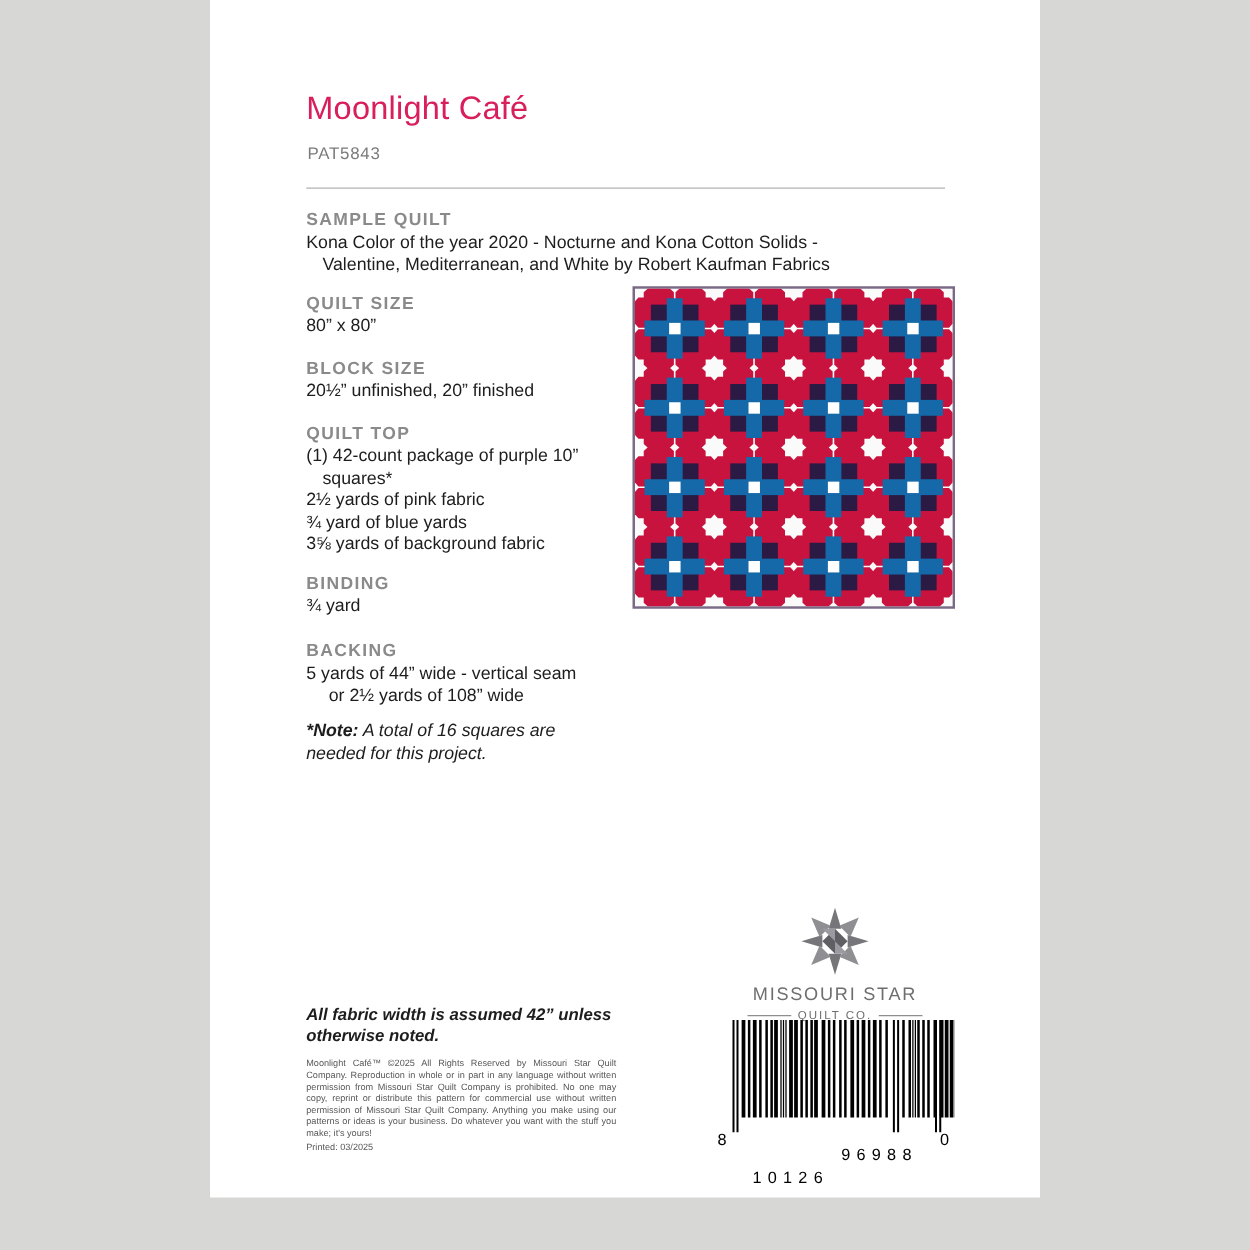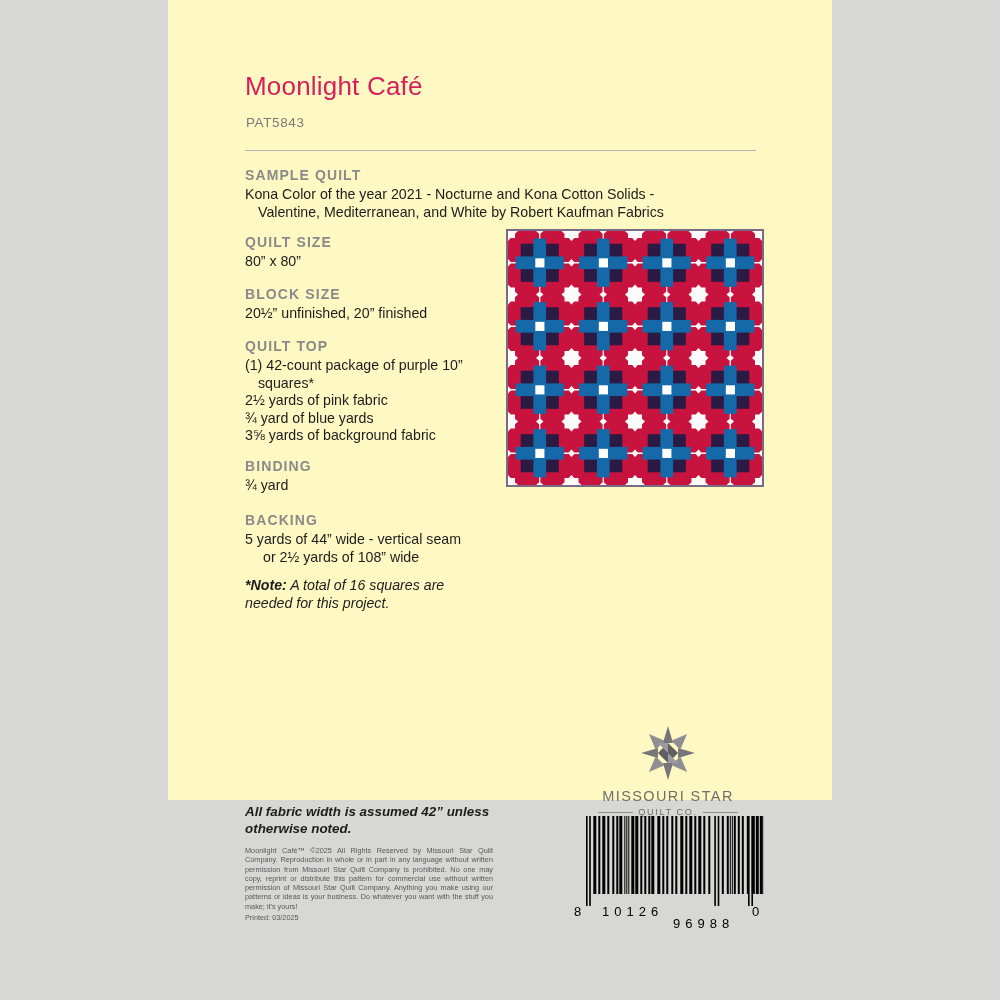--- a/index.html
+++ b/index.html
@@ -3,22 +3,22 @@
 <meta charset="utf-8">
 <style>
   html,body{margin:0;padding:0;}
   body{
     width:1000px;height:1000px;
     background:#d7d7d6;
     font-family:"Liberation Sans", sans-serif;
     overflow:hidden;
   }
   #page{
-    position:absolute;left:168px;top:0;width:664px;height:800px;
-    background:#fef9c3;
+    position:absolute;left:168px;top:0;width:664px;height:958px;
+    background:#ffffff;
   }
   
   .title{
     position:absolute;left:77px;top:71px;
     font-size:26px;font-weight:400;letter-spacing:.2px;
     color:#d81e5b;white-space:nowrap;
   }
   .pattern-no{
     position:absolute;left:78px;top:115px;
     font-size:13.5px;letter-spacing:.6px;color:#7b7b7b;
@@ -91,21 +91,21 @@
 <body>
 
 <div id="page">
 
   <div class="title">Moonlight Café</div>
   <div class="pattern-no">PAT5843</div>
   <div class="divider"></div>
 
   <div class="spec" style="top:167px;width:460px;">
     <div class="spec-label">SAMPLE QUILT</div>
-    <div class="spec-line">Kona Color of the year 2021 - Nocturne and Kona Cotton Solids -</div>
+    <div class="spec-line">Kona Color of the year 2020 - Nocturne and Kona Cotton Solids -</div>
     <div class="spec-line" style="padding-left:13px;">Valentine, Mediterranean, and White by Robert Kaufman Fabrics</div>
   </div>
 
   <div class="spec" style="top:234px;">
     <div class="spec-label">QUILT SIZE</div>
     <div class="spec-line">80” x 80”</div>
   </div>
 
   <div class="spec" style="top:286px;">
     <div class="spec-label">BLOCK SIZE</div>
@@ -423,21 +423,21 @@
         <rect x="243.8" y="0" width="2" height="78" fill="#000"></rect>
         <rect x="246.8" y="0" width="2" height="78" fill="#000"></rect>
         <rect x="251.8" y="0" width="2" height="78" fill="#000"></rect>
         <rect x="255.8" y="0" width="3" height="78" fill="#000"></rect>
         <rect x="260.8" y="0" width="3" height="78" fill="#000"></rect>
         <rect x="176" y="0" width="1.6" height="90" fill="#000"></rect>
         <rect x="179.4" y="0" width="1.6" height="90" fill="#000"></rect>
       </svg>
     <div class="bc-digits">
       <span style="left:2px;">8</span>
-      <span style="left:30px;letter-spacing:5px;">10126</span>
+      <span style="left:30px;letter-spacing:5px;margin-top:30px;">10126</span>
       <span style="left:101px;letter-spacing:5px;margin-top:12px;">96988</span>
       <span style="left:180px;">0</span>
     </div>
   </div>
 
   <div class="footnote">All fabric width is assumed 42” unless otherwise noted.</div>
   <div class="legal">Moonlight Café™ ©2025 All Rights Reserved by Missouri Star Quilt Company. Reproduction in whole or in part in any language without written permission from Missouri Star Quilt Company is prohibited. No one may copy, reprint or distribute this pattern for commercial use without written permission of Missouri Star Quilt Company. Anything you make using our patterns or ideas is your business. Do whatever you want with the stuff you make; it's yours!</div>
   <div class="printed">Printed: 03/2025</div>
 
 </div>

